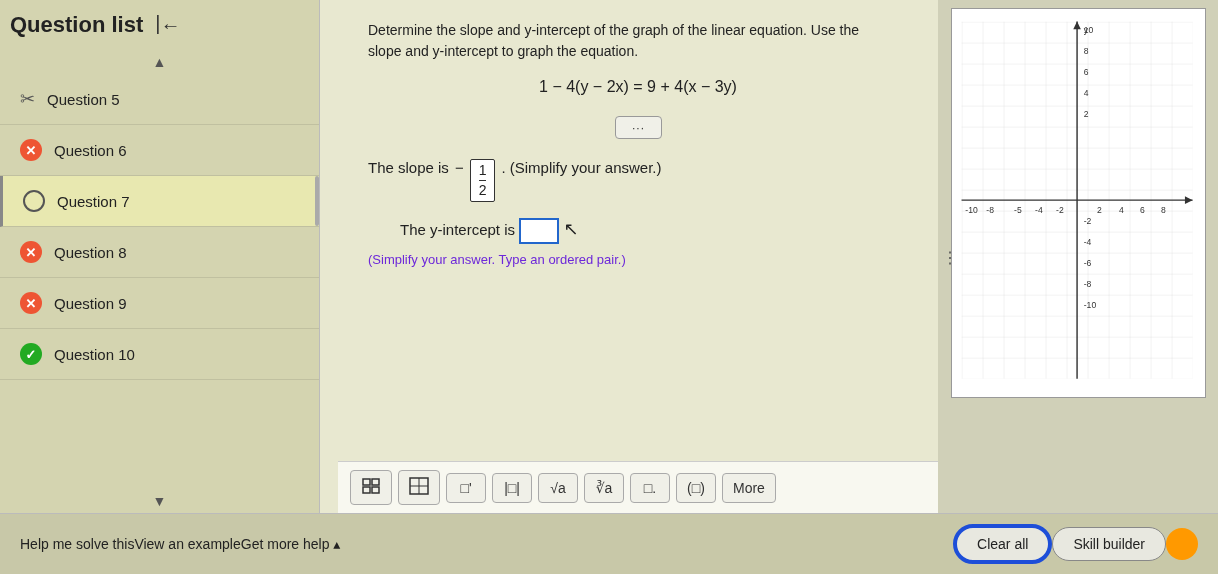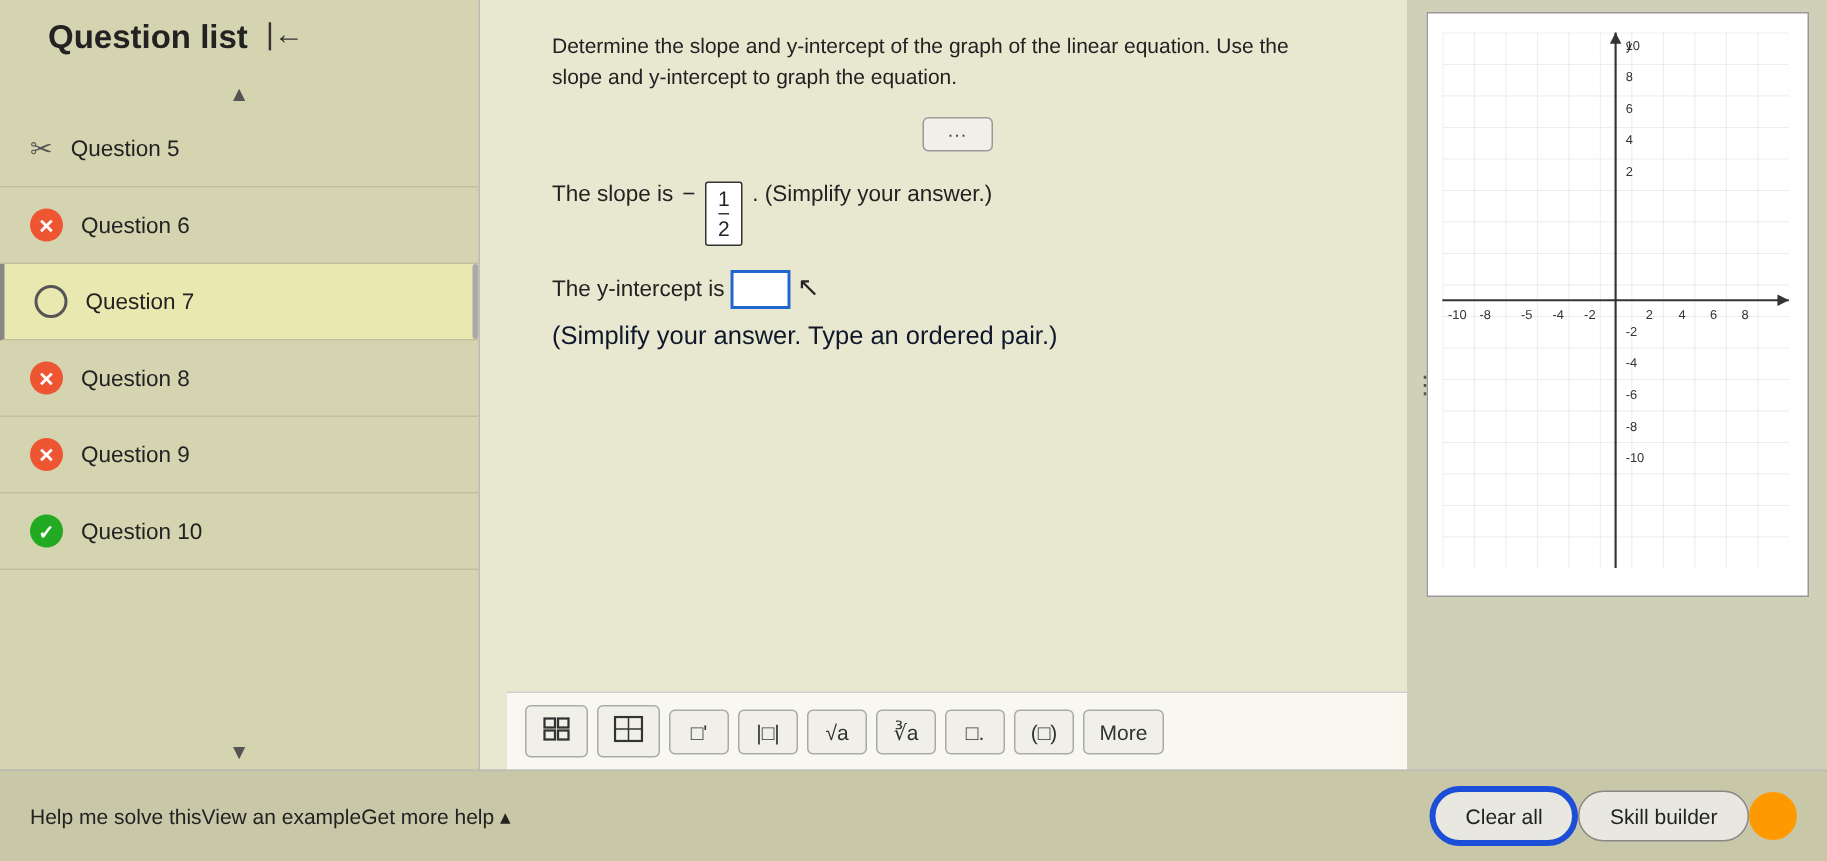--- a/index.html
+++ b/index.html
@@ -25,21 +25,21 @@
       background: #d4d4b0;
       display: flex;
       flex-direction: column;
       border-right: 1px solid #bbb;
       flex-shrink: 0;
     }
 
     .sidebar-header {
       display: flex;
       align-items: flex-start;
-      padding: 12px 32px;
+      padding: 12px 10px;
       gap: 12px;
     }
 
     .sidebar-title {
       font-size: 22px;
       font-weight: bold;
       color: #222;
     }
 
     .sidebar-back-icon {
@@ -186,25 +186,26 @@
       height: 26px;
       padding: 2px 4px;
       font-size: 14px;
       vertical-align: middle;
     }
 
     .y-intercept-answer {
       font-size: 15px;
       color: #222;
       margin-bottom: 8px;
+      margin-left: 32px;
     }
 
     .y-intercept-sub {
-      font-size: 17px;
-      color: #0f172a;
+      font-size: 13px;
+      color: #6d28d9;
     }
 
     
     .math-toolbar {
       background: #f8f8f0;
       border-top: 1px solid #ccc;
       padding: 8px 12px;
       display: flex;
       align-items: center;
       gap: 6px;
@@ -343,20 +344,21 @@
     </div>
 
     <div class="sidebar-scroll-down">▼</div>
   </div>
 
   <div class="content-area">
 
     <div class="question-content">
       <p class="question-instruction">Determine the slope and y-intercept of the graph of the linear equation. Use the slope and y-intercept to graph the equation.</p>
 
+      <p class="question-equation">1 − 4(y − 2x) = 9 + 4(x − 3y)</p>
 
       <div class="more-options-row">
         <button class="more-options-btn">···</button>
       </div>
 
       <div class="slope-answer">
         <span>The slope is</span>
         <span>−</span>
         <span class="fraction">
           <span class="num">1</span>

